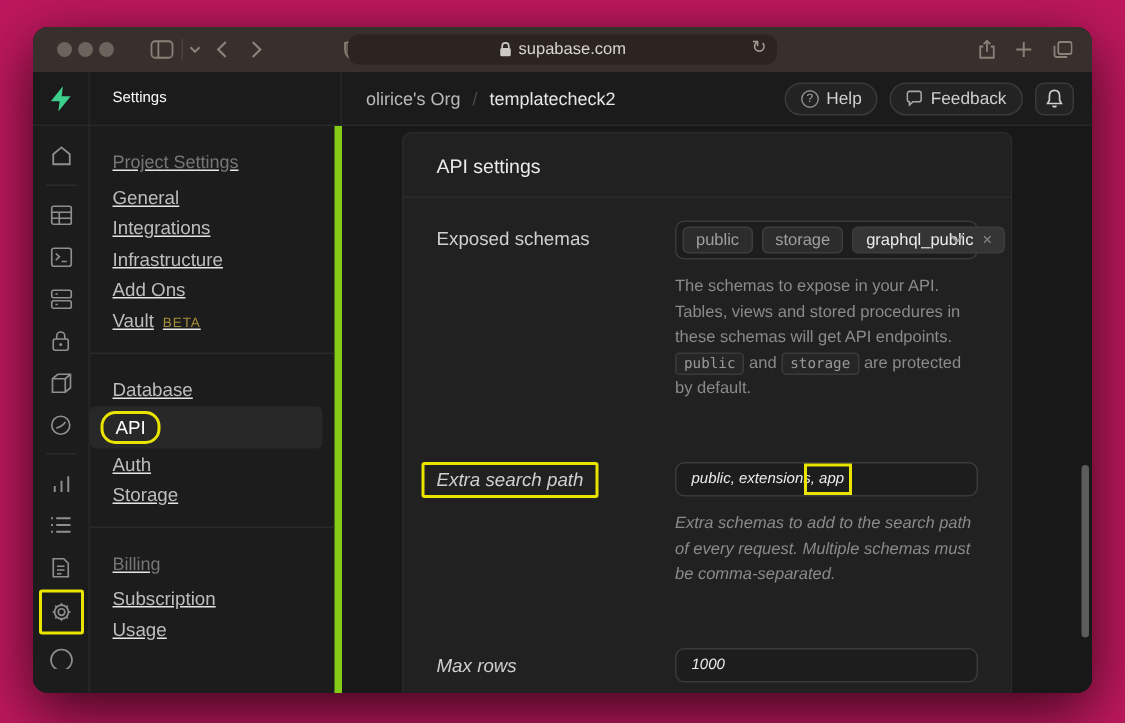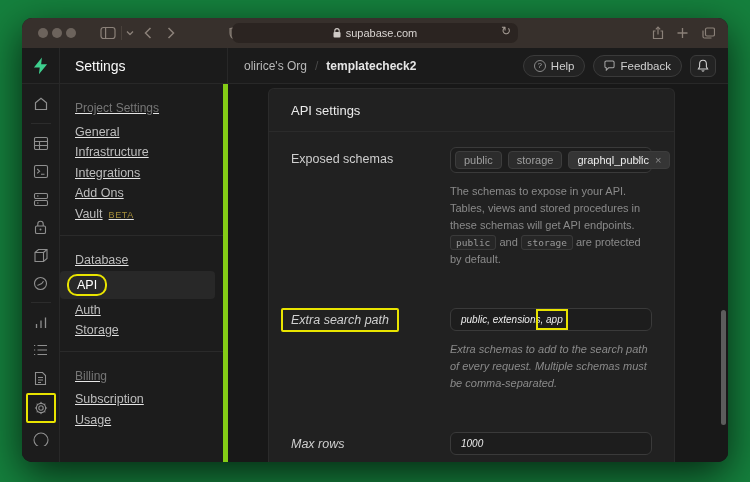--- a/index.html
+++ b/index.html
@@ -1,17 +1,17 @@
 <!DOCTYPE html>
 <html style="--accent-green: #3ecf8e; --annotation-yellow: #e9e400; --beta-amber: #a58e3a;"><head>
 <meta charset="utf-8">
 <style>
   * { margin:0; padding:0; box-sizing:border-box; }
   html,body { background:#000; }
-  .stage { position:relative; width:750px; height:482px; background:#15803d; overflow:hidden;
+  .stage { position:relative; width:750px; height:482px; background:#be185d; overflow:hidden;
            font-family:"Liberation Sans", sans-serif; -webkit-font-smoothing:antialiased; }
 
   
   .window { position:absolute; left:22px; top:18px; width:706px; height:444px;
             border-radius:10px; overflow:hidden; background:#1b1b1b;
             box-shadow:0 12px 40px rgba(0,0,0,.7); }
 
   
   .toolbar { position:relative; height:30px; background:#37302c; }
   .tl-group { position:absolute; left:16px; top:10px; display:flex; gap:4px; }
@@ -21,25 +21,25 @@
   .url-field { position:absolute; left:210px; top:5px; width:286px; height:20px; background:#2b2421;
                border-radius:7px; display:flex; align-items:center; justify-content:center; gap:5px;
                color:#d9d5d2; font-size:11px; }
   .url-refresh { position:absolute; right:7px; top:1px; color:#a59c94; font-size:12px; }
 
   
   .app { height:414px; display:flex; flex-direction:column; background:#1b1b1b; color:#e6e6e6; }
   .app-header { height:36px; flex:0 0 36px; display:flex; align-items:stretch; border-bottom:1px solid #282828; }
   .logo-cell { width:38px; flex:0 0 38px; border-right:1px solid #282828; display:flex; align-items:center; justify-content:center; }
   .title-cell { width:168px; flex:0 0 168px; border-right:1px solid #282828; display:flex; align-items:center;
-                padding-left:15px; font-size:14px; color:#fafafa; }
+                padding-left:15px; font-size:10px; color:#fafafa; }
   .crumb-cell { flex:1; display:flex; align-items:center; padding:0 12px 0 16px; gap:8px; font-size:12px; }
   .crumb-org { color:#b9b9b9; }
   .crumb-sep { color:#4a4a4a; }
-  .crumb-project { color:#e6e6e6;font-weight:bold; }
+  .crumb-project { color:#e6e6e6; }
   .hdr-spacer { flex:1; }
   .pill-btn { display:flex; align-items:center; gap:5px; height:22px; padding:0 10px; border:1px solid #3a3a3a;
               border-radius:11px; background:#232323; color:#cfcfcf; font-size:11.5px; }
   .icon-btn-sq { display:flex; align-items:center; justify-content:center; width:26px; height:22px;
                  border:1px solid #3a3a3a; border-radius:6px; background:#232323; color:#cfcfcf; }
   .help-q { display:inline-flex; align-items:center; justify-content:center; width:12px; height:12px;
             border:1px solid #8a8a8a; border-radius:50%; font-size:8px; color:#a8a8a8; }
 
   .app-body { flex:1; display:flex; min-height:0; }
 
@@ -295,22 +295,22 @@
           <span class="rail-ic">
             <svg width="16" height="16" viewBox="0 0 16 16" fill="none" stroke="currentColor" stroke-width="1.1">
                 <circle cx="8" cy="10" r="7"></circle>
               </svg>
           </span>
         </div>
 
         <div class="sidebar">
           <div class="side-header">Project Settings</div>
           <div class="side-item">General</div>
+          <div class="side-item">Integrations</div>
           <div class="side-item">Infrastructure</div>
-          <div class="side-item">Integrations</div>
           <div class="side-item">Add Ons</div>
           <div class="side-item">
             <span>Vault</span><span class="beta-badge">BETA</span>
           </div>
           <div class="side-div"></div>
           <div class="side-item">Database</div>
           <div class="side-item active">
             <span class="annot annot-api"><span>API</span></span>
           </div>
           <div class="side-item">Auth</div>

